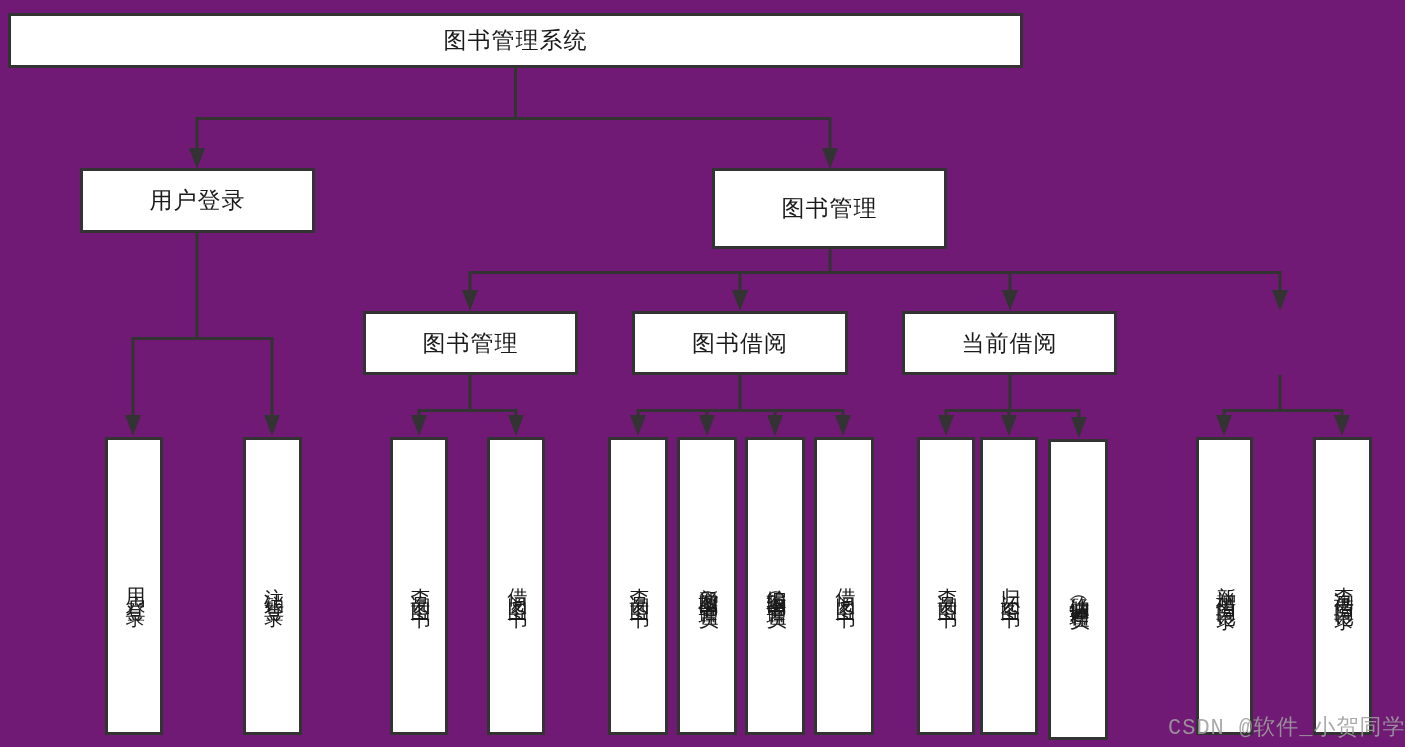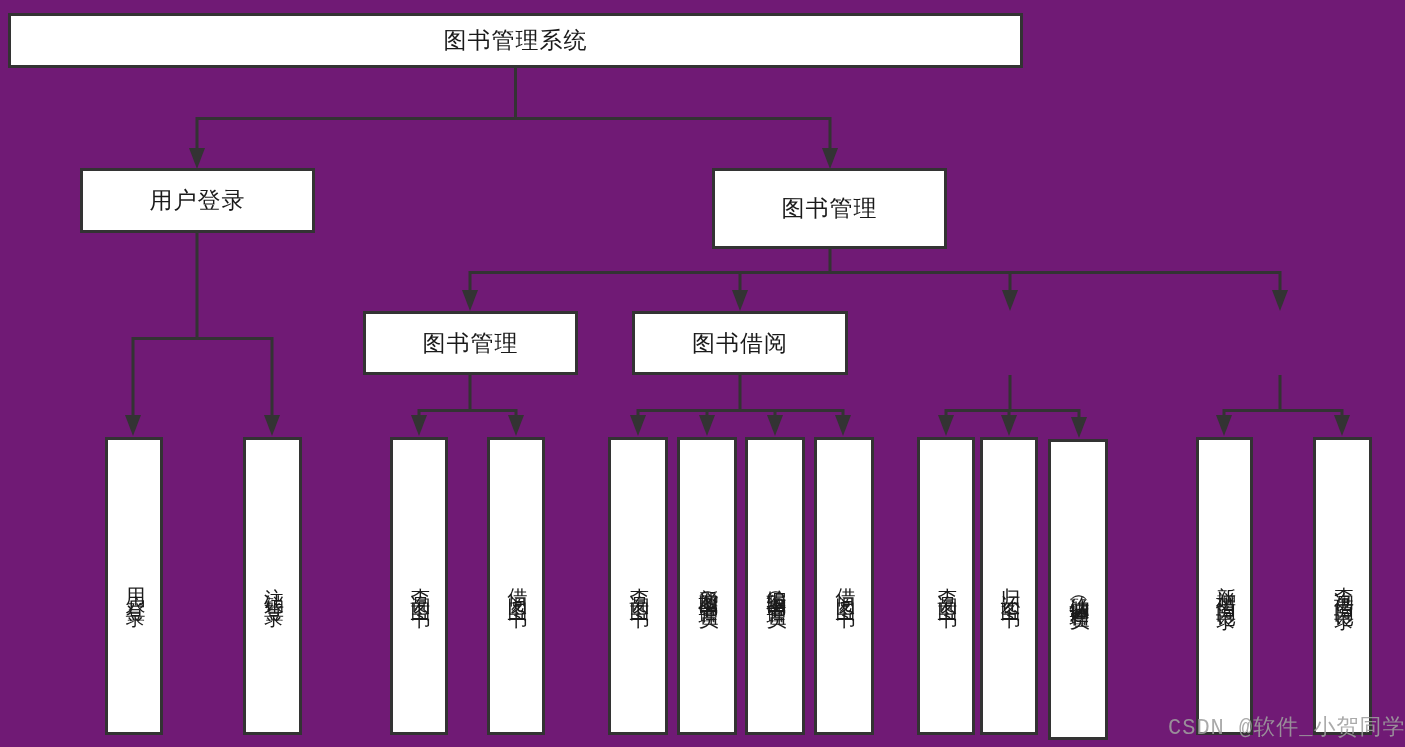--- a/index.html
+++ b/index.html
@@ -123,20 +123,23 @@
   <div class="node h" style="left:712px; top:168px; width:235px; height:81px;">
     <span>图书管理</span>
   </div>
 
   <div class="node h" style="left:363px; top:311px; width:215px; height:64px;">
     <span>图书管理</span>
   </div>
   <div class="node h" style="left:632px; top:311px; width:216px; height:64px;">
     <span>图书借阅</span>
   </div>
+  <div class="node h" style="left:902px; top:311px; width:215px; height:64px;">
+    <span>当前借阅</span>
+  </div>
 
   <div class="node v" style="left:105px; top:437px; width:58px; height:298px;">
     <span class="vtext">用户登录</span>
   </div>
   <div class="node v" style="left:243px; top:437px; width:59px; height:298px;">
     <span class="vtext">注销登录</span>
   </div>
 
   <div class="node v" style="left:390px; top:437px; width:58px; height:298px;">
     <span class="vtext">查询图书</span>

